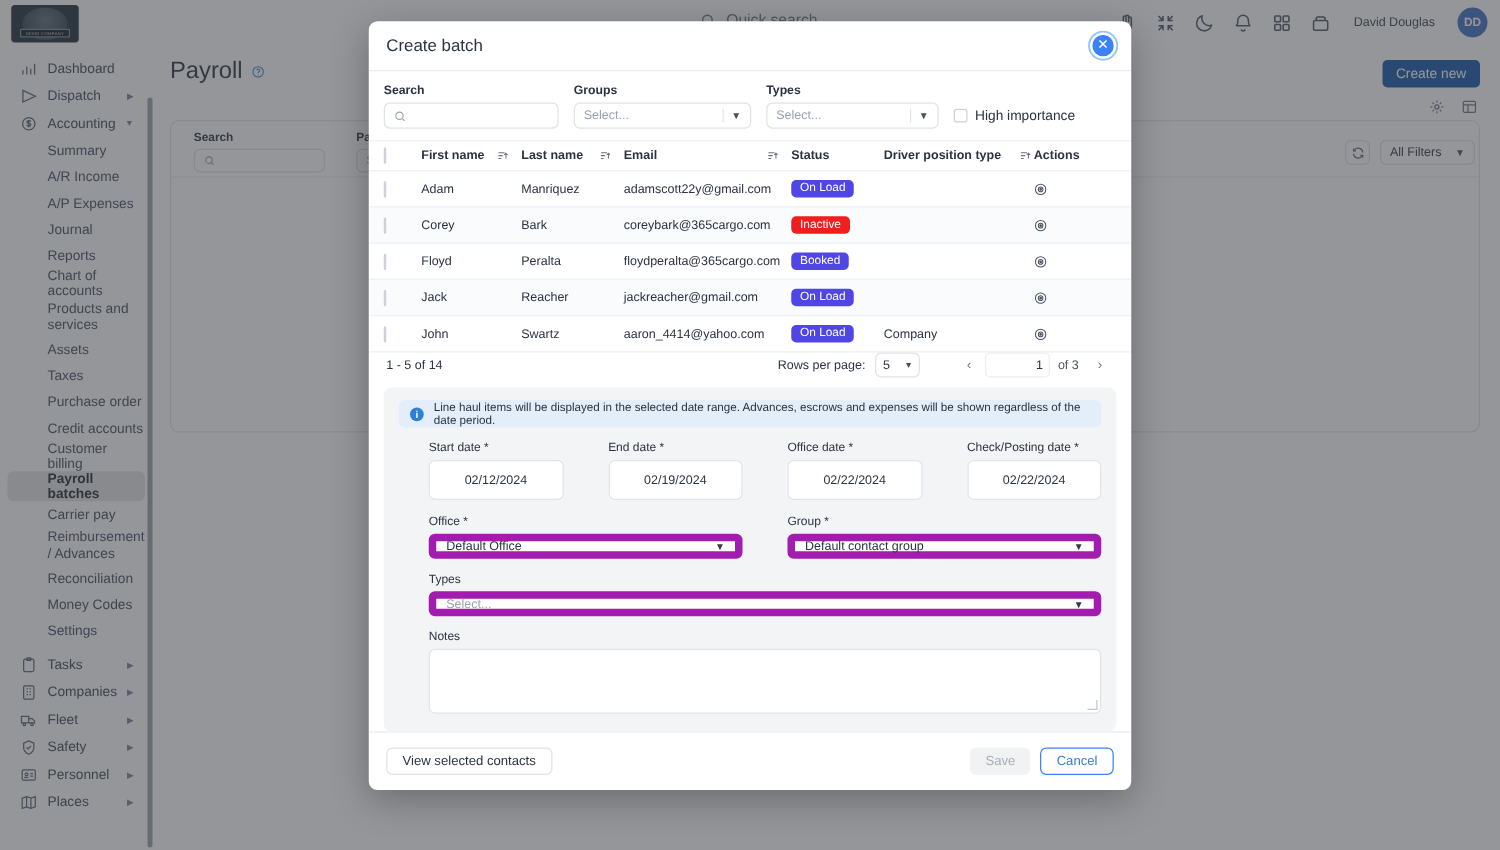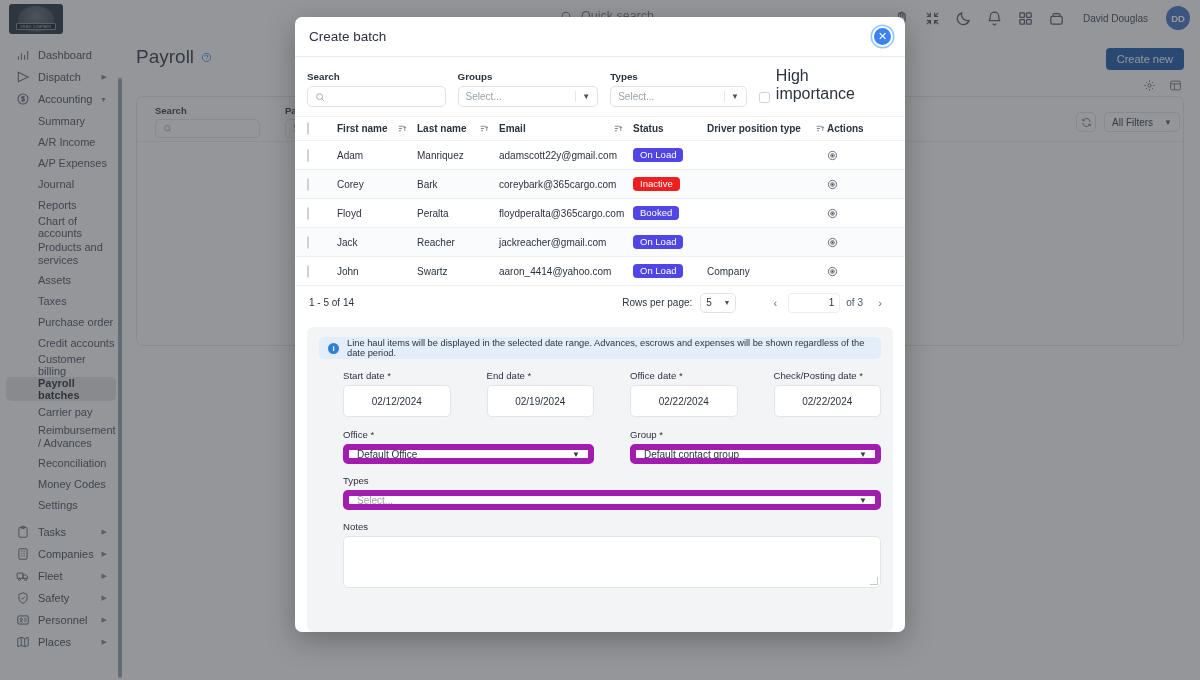--- a/index.html
+++ b/index.html
@@ -141,21 +141,21 @@
   .mf .lbl { font-weight: bold; display: block; margin-bottom: 4px; font-size: 9.8px; }
   .mf .ctl {
     height: 21px; border: 1px solid #dfe3e8; border-radius: 5px; background: #fff;
     display: flex; align-items: center; padding: 0 7px; color: #9aa1ad; font-size: 10px;
   }
   .mf.search { width: 140px; margin-right: 12px; }
   .mf.groups { width: 142px; margin-right: 12px; }
   .mf.types  { width: 138px; margin-right: 12px; }
   .ctl .sep { margin-left: auto; width: 1px; height: 11px; background: #e3e6ea; margin-right: 6px; }
   .ctl .chev { color: #49505e; font-size: 8px; }
-  .hi-imp { display: flex; align-items: flex-end; gap: 6px; font-size: 16px; color: #2b3240; padding-bottom: 4px; }
+  .hi-imp { display: flex; align-items: flex-start; gap: 6px; font-size: 11px; color: #2b3240; padding-bottom: 4px; }
   .cbox { width: 11px; height: 11px; border: 1px solid #ccd2da; border-radius: 2.5px; background: #fff; flex: 0 0 11px; }
 
   
   .tbl { font-size: 10px; color: #2b3240; }
   .tr {
     display: flex; align-items: center; height: 29px;
     padding: 0 12px; border-top: 1px solid #eef0f3; justify-content: flex-end;
   }
   .tr.head { height: 24px; font-weight: bold; font-size: 10px; border-top: 1px solid #eef0f3; }
   .tr.alt { background: #fafbfc; }
@@ -661,14 +661,19 @@
 
         <div class="row1">
           <div class="fld">
             <span class="lbl">Notes</span>
             <div class="notes-box"></div>
           </div>
         </div>
       </div>
     </div>
 
+    <div class="modal-footer">
+      <div class="btn btn-outline">View selected contacts</div>
+      <div class="btn btn-save">Save</div>
+      <div class="btn btn-cancel">Cancel</div>
+    </div>
   </div>
 </div>
 
 </body></html>

